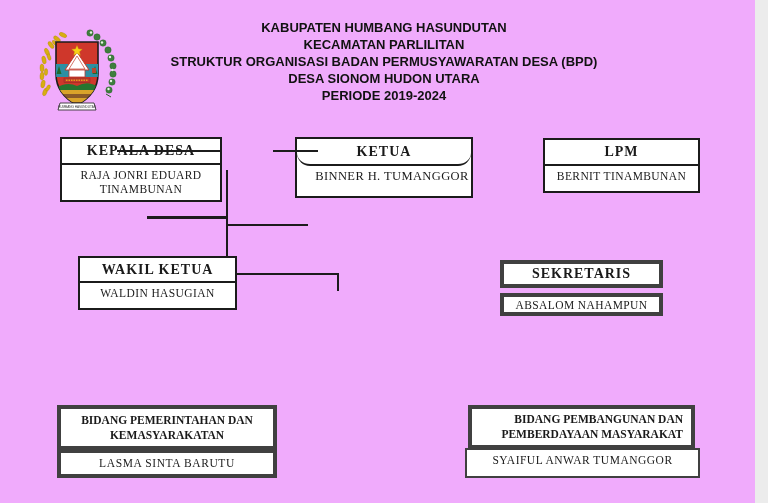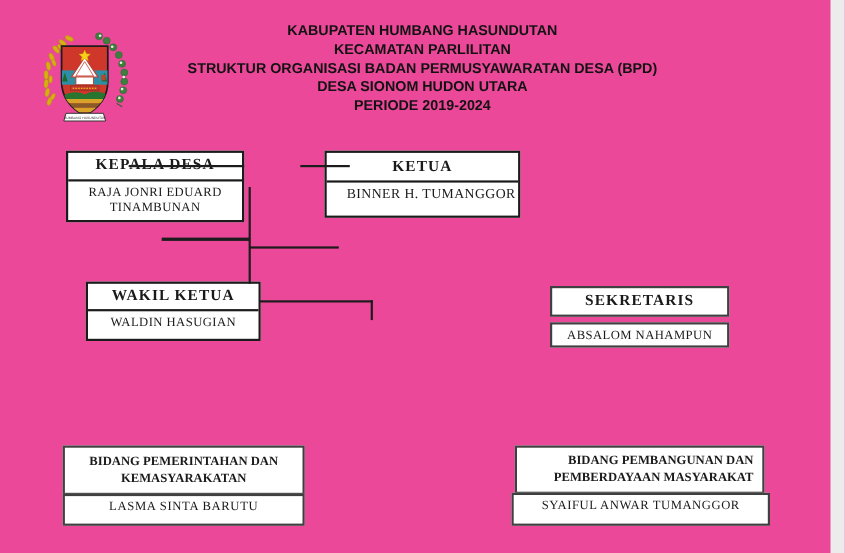--- a/index.html
+++ b/index.html
@@ -1,40 +1,40 @@
 <!DOCTYPE html>
 <html><head>
 <meta charset="utf-8">
 <style>
   html,body{margin:0;padding:0;}
   body{
     width:768px;height:503px;position:relative;background:#ffffff;
     font-family:"Liberation Serif", serif;color:#1a1a1a;overflow:hidden;
   }
-  .page{position:absolute;left:0;top:0;width:768px;height:503px;background:#ec4899;}
+  .page{position:absolute;left:0;top:0;width:768px;height:503px;background:#f0abfc;}
   .edge-strip{position:absolute;right:0;top:0;width:13px;height:503px;background:#ececec;}
   .titles{
     position:absolute;left:114px;top:19px;width:540px;text-align:center;
     font-family:"Liberation Sans", sans-serif;font-weight:bold;font-size:13px;
     line-height:17px;color:#121212;
   }
   .logo{position:absolute;left:32px;top:26px;width:90px;height:88px;}
   .obox{
     position:absolute;border:2px solid #1b1b1b;background:#fff;box-sizing:border-box;
     z-index:1;
   }
   .obox .hd{
     border-bottom:2px solid #1b1b1b;font-weight:bold;font-size:14px;letter-spacing:1px;
     display:flex;align-items:center;justify-content:center;white-space:nowrap;
   }
   .obox .nm{
     font-size:11.5px;text-align:center;letter-spacing:0.4px;padding-top:3px;line-height:14px;
   }
   .sbox{
-    position:absolute;border:2px solid #404040;background:#fff;box-sizing:border-box;z-index:1;
+    position:absolute;border:4px solid #404040;background:#fff;box-sizing:border-box;z-index:1;
     display:flex;align-items:center;justify-content:center;text-align:center;
   }
   .sbox.hd2{font-weight:bold;}
   .conn{position:absolute;background:#1c1c1c;z-index:5;}
 </style>
 </head>
 <body>
 
 <div class="page">
 
@@ -117,24 +117,28 @@
     <div>DESA SIONOM HUDON UTARA</div>
     <div>PERIODE 2019-2024</div>
   </div>
 
   <div class="obox" style="left:60px;top:137px;width:162px;height:65px;">
     <div class="hd" style="height:24px;">KEPALA DESA</div>
     <div class="nm">RAJA JONRI EDUARD TINAMBUNAN</div>
   </div>
 
   <div class="obox" style="left:295px;top:137px;width:178px;height:61px;">
-    <div class="hd" style="height:25px;">KETUA</div>
+    <div class="hd" style="height:25px;border-radius:13px;">KETUA</div>
     <div class="nm" style="font-size:12.5px;padding-left:16px;">BINNER H. TUMANGGOR</div>
   </div>
 
+  <div class="obox" style="left:543px;top:138px;width:157px;height:55px;">
+    <div class="hd" style="height:24px;">LPM</div>
+    <div class="nm">BERNIT TINAMBUNAN</div>
+  </div>
 
   <div class="obox" style="left:78px;top:256px;width:159px;height:54px;">
     <div class="hd" style="height:23px;">WAKIL KETUA</div>
     <div class="nm">WALDIN HASUGIAN</div>
   </div>
 
   <div class="sbox hd2" style="left:500px;top:260px;width:163px;height:28px;font-size:14px;letter-spacing:1px;">SEKRETARIS</div>
   <div class="sbox" style="left:500px;top:293px;width:163px;height:23px;font-size:11.5px;letter-spacing:0.4px;">ABSALOM NAHAMPUN</div>
 
   <div class="sbox hd2" style="left:57px;top:405px;width:220px;height:45px;font-size:11.5px;line-height:15px;padding:12px 10px;">BIDANG PEMERINTAHAN DAN KEMASYARAKATAN</div>

